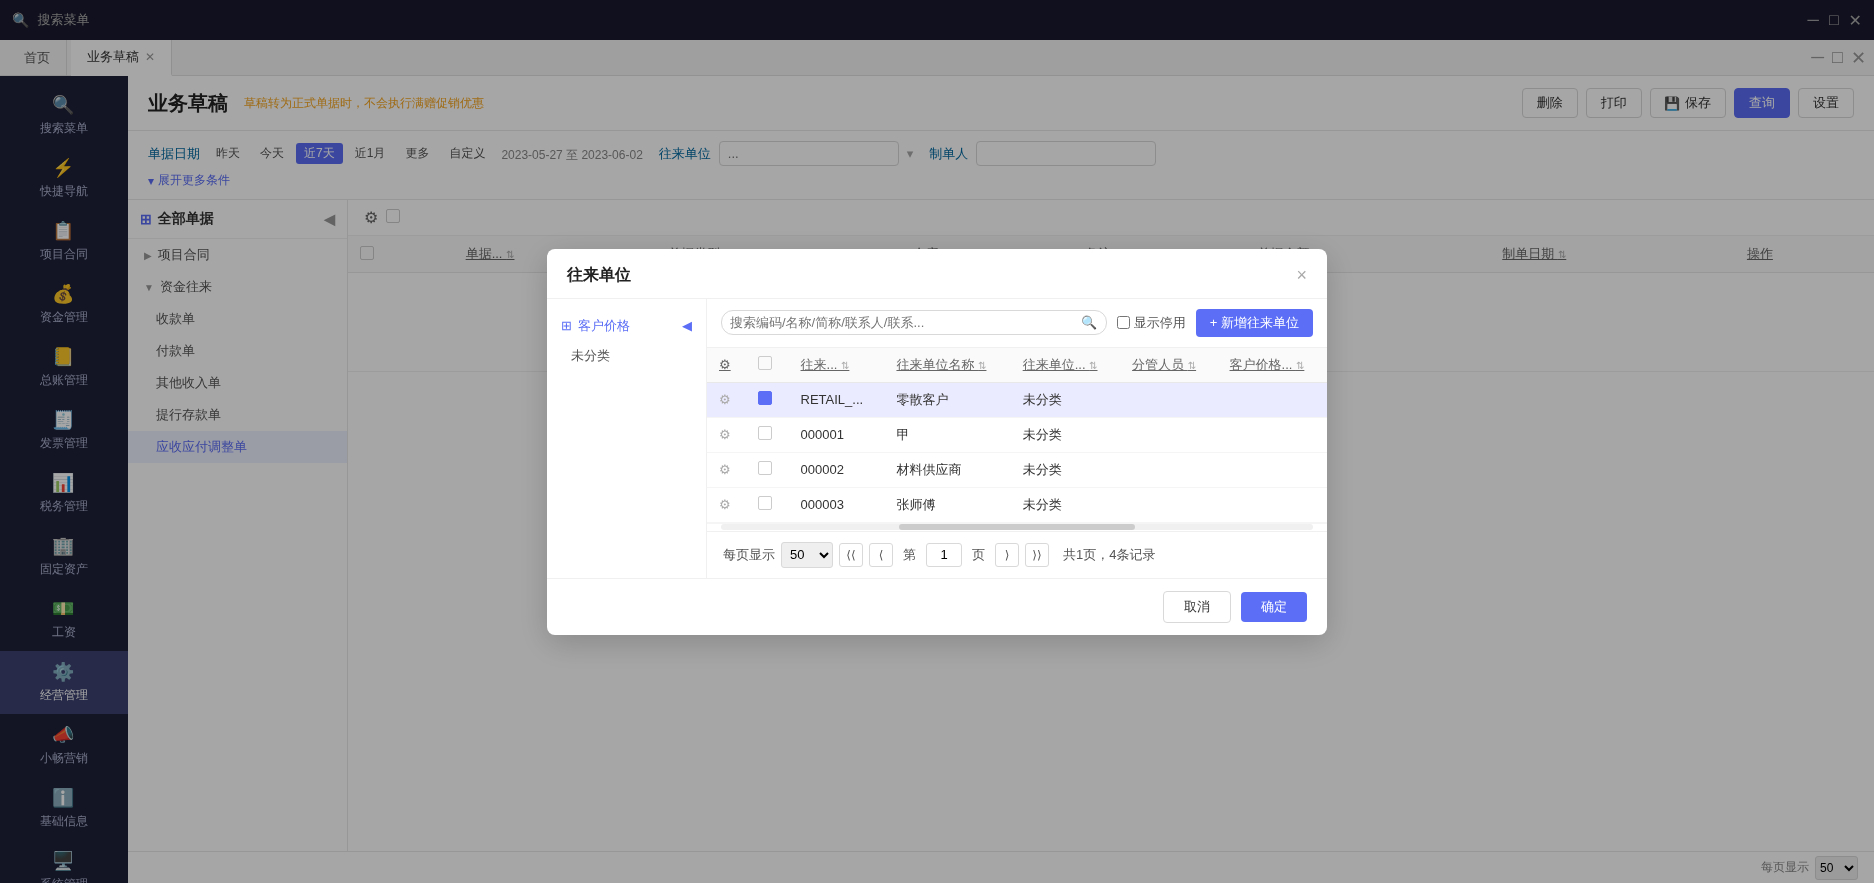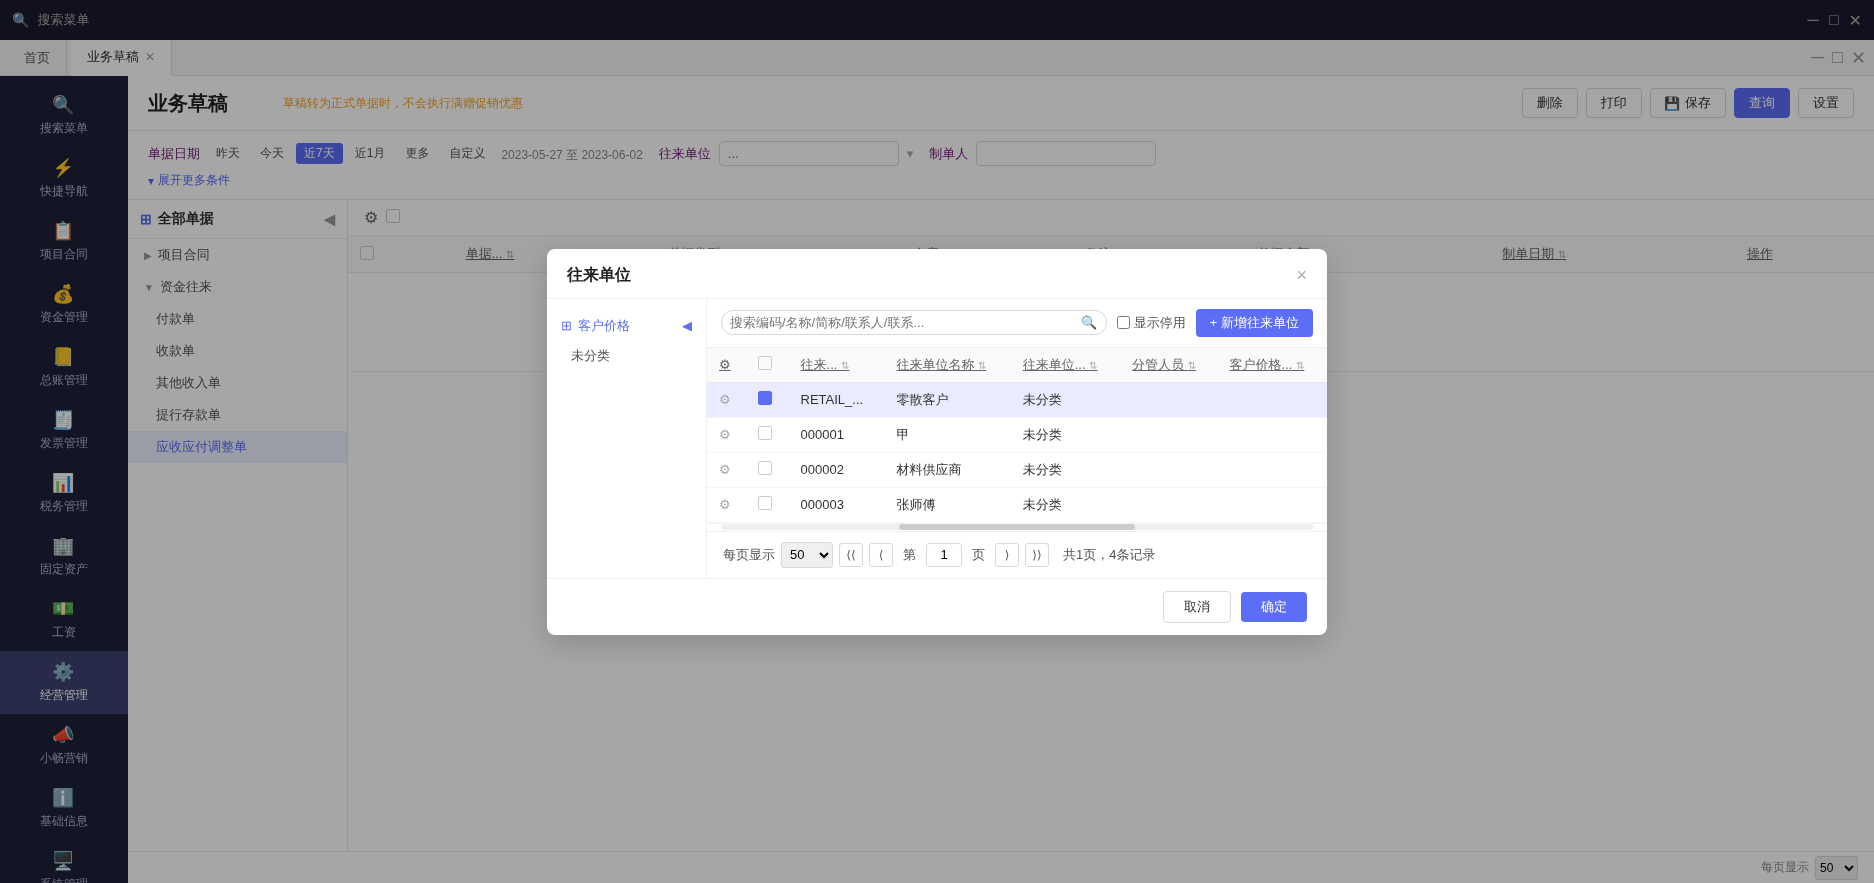--- a/index.html
+++ b/index.html
@@ -84,39 +84,39 @@
     
     .page-header {
       background: #fff;
       padding: 12px 20px 8px 20px;
       border-bottom: 1px solid #e8e8e8;
     }
     .page-title-row {
       display: flex; align-items: center; gap: 16px; margin-bottom: 4px;
     }
     .page-title { font-size: 20px; font-weight: bold; color: #222; }
-    .page-subtitle { font-size: 12px; color: #f5a623; margin-left: 39px; }
+    .page-subtitle { font-size: 12px; color: #f5a623; }
     .page-actions {
       display: flex; align-items: center; gap: 8px;
       margin-left: auto;
       padding-left: 24px;
     }
     .btn { padding: 5px 14px; border-radius: 4px; font-size: 13px; cursor: pointer; border: 1px solid #d9d9d9; background: #fff; color: #333; }
     .btn-primary { background: #5b6ef5; color: #fff; border-color: #5b6ef5; }
     .btn-outline { border: 1px solid #d9d9d9; background: #fff; }
 
     
     .filter-area {
       background: #fff;
       padding: 10px 20px;
       border-bottom: 1px solid #e8e8e8;
     }
     .filter-row { display: flex; align-items: center; gap: 16px; flex-wrap: wrap; }
     .filter-item { display: flex; align-items: center; gap: 8px; font-size: 13px; }
-    .filter-label { color: #701a75; white-space: nowrap; }
+    .filter-label { color: #0369a1; white-space: nowrap; }
     .date-tabs { display: flex; gap: 4px; }
     .date-tab { padding: 2px 8px; border-radius: 3px; font-size: 12px; cursor: pointer; color: #555; }
     .date-tab.active { background: #5b6ef5; color: #fff; }
     .date-range { font-size: 12px; color: #888; margin-top: 4px; }
     .filter-input { border: 1px solid #d9d9d9; border-radius: 4px; padding: 4px 8px; font-size: 13px; width: 200px; }
     .filter-expand { color: #5b6ef5; font-size: 12px; cursor: pointer; display: flex; align-items: center; gap: 4px; margin-top: 4px; }
 
     
     .content-area {
       display: flex;
@@ -442,24 +442,24 @@
         </div>
         <div class="tree-item">
           <span class="tree-toggle">▶</span>
           <span>项目合同</span>
         </div>
         <div class="tree-item">
           <span class="tree-toggle">▼</span>
           <span>资金往来</span>
         </div>
         <div class="tree-item indent">
+          <span>收款单</span>
+        </div>
+        <div class="tree-item indent">
           <span>付款单</span>
-        </div>
-        <div class="tree-item indent">
-          <span>收款单</span>
         </div>
         <div class="tree-item indent">
           <span>其他收入单</span>
         </div>
         <div class="tree-item indent">
           <span>提行存款单</span>
         </div>
         <div class="tree-item indent active">
           <span>应收应付调整单</span>
         </div>

